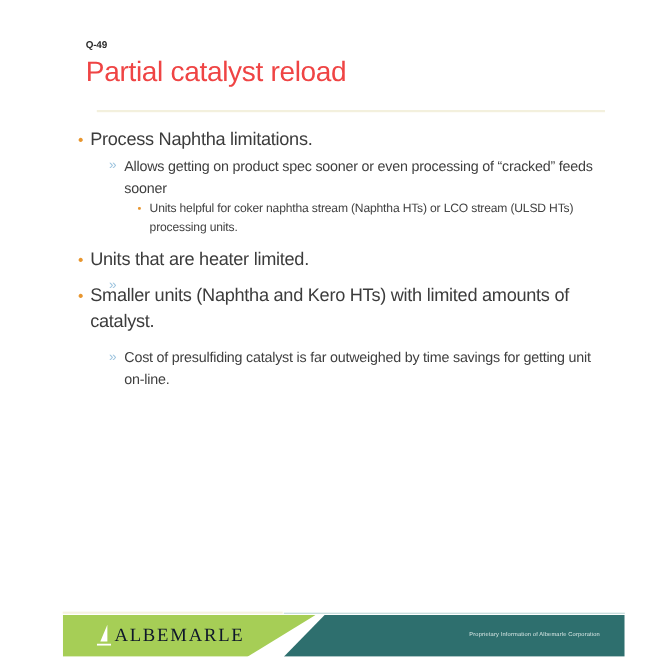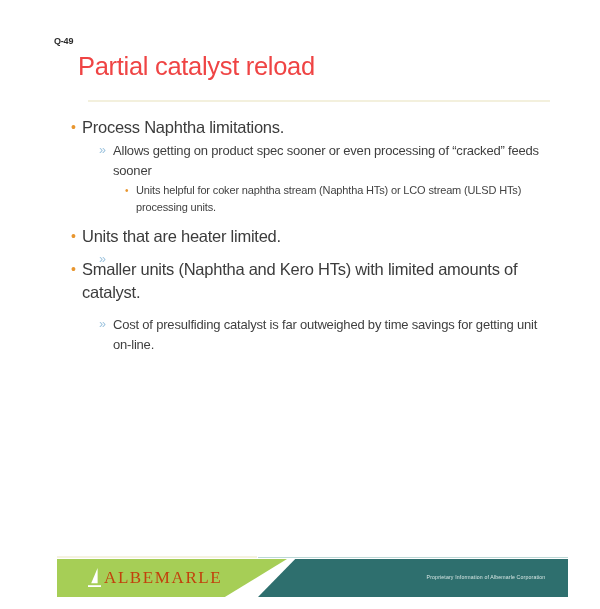--- a/index.html
+++ b/index.html
@@ -18,21 +18,21 @@
     position: relative;
     width: 600px;
     height: 609px;
     background: #ffffff;
     overflow: hidden;
   }
 
   
   .slide-number {
     position: absolute;
-    left: 54px;
+    left: 78px;
     top: 36px;
     font-size: 9px;
     font-weight: bold;
     color: #2b2b2b;
     letter-spacing: -0.2px;
   }
 
   .slide-title {
     position: absolute;
     left: 78px;
@@ -186,21 +186,21 @@
   }
   .logo-mark {
     display: block;
     width: 13px;
     height: 19px;
   }
   .logo-word {
     font-family: "Liberation Serif", serif;
     font-size: 17px;
     letter-spacing: 1.6px;
-    color: #c2410c;
+    color: #0f172a;
     line-height: 1;
   }
 
   .proprietary {
     position: absolute;
     left: 412px;
     top: 15px;
     width: 148px;
     font-size: 5.2px;
     letter-spacing: 0.15px;

